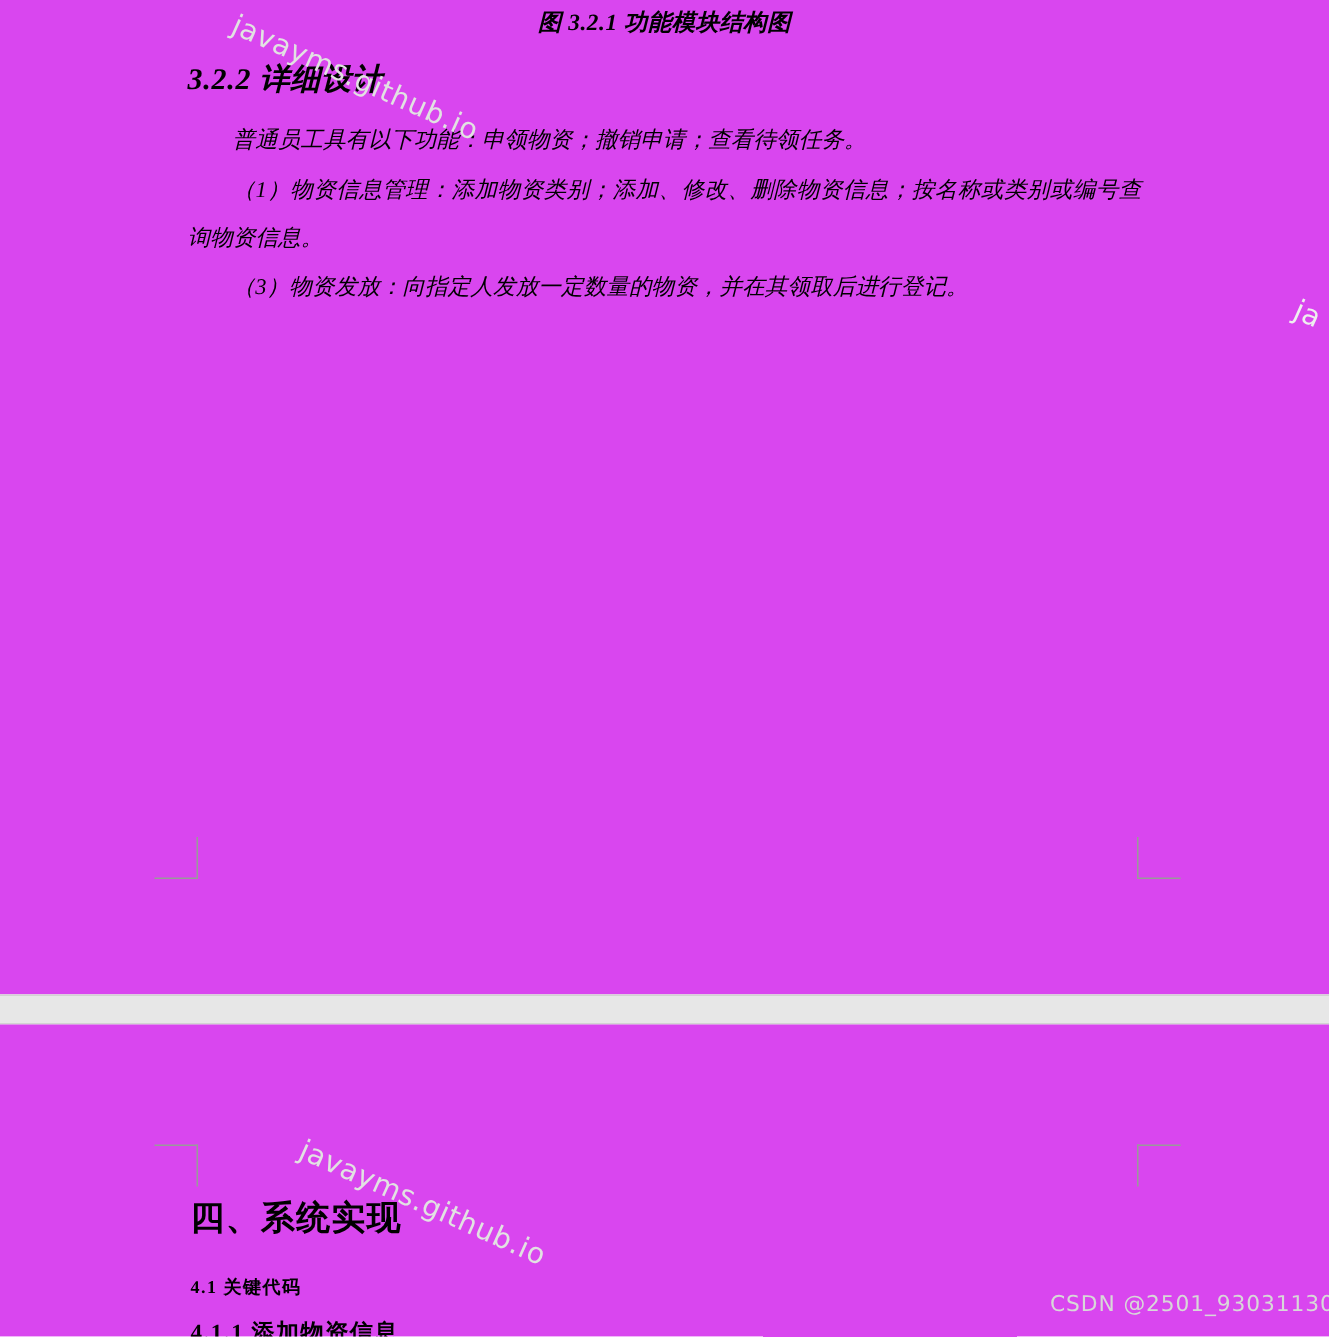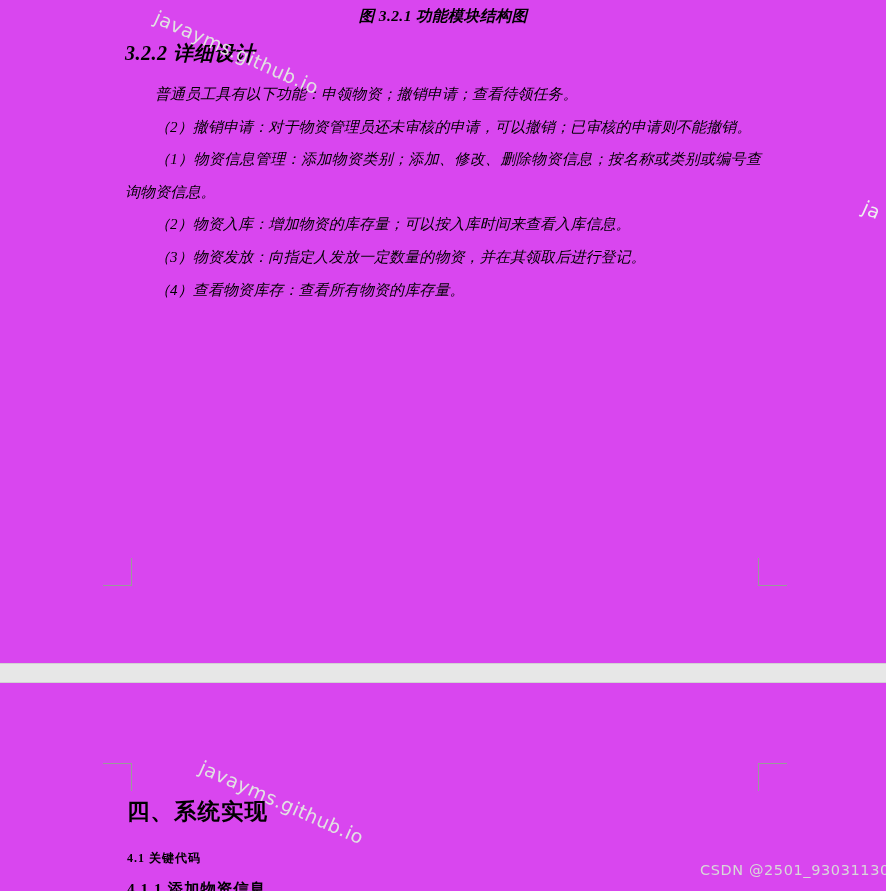--- a/index.html
+++ b/index.html
@@ -171,25 +171,22 @@
 <div class="doc-viewer">
 
   <div class="page" id="page-one">
 
     <div class="fig-caption">图 3.2.1 功能模块结构图</div>
 
     <div class="h3" id="heading-322">3.2.2 详细设计</div>
 
     <div class="body-block">
       <p>普通员工具有以下功能：申领物资；撤销申请；查看待领任务。</p>
-      <p>（2）撤销申请：对于物资管理员还未审核的申请，可以撤销；已审核的申请则不能撤销。</p>
       <p>（1）物资信息管理：添加物资类别；添加、修改、删除物资信息；按名称或类别或编号查询物资信息。</p>
-      <p>（2）物资入库：增加物资的库存量；可以按入库时间来查看入库信息。</p>
       <p>（3）物资发放：向指定人发放一定数量的物资，并在其领取后进行登记。</p>
-      <p>（4）查看物资库存：查看所有物资的库存量。</p>
     </div>
 
   </div>
 
   <div class="crop-mark cm-bl-in" id="mark-p1-bl">
     <i class="h"></i>
       <i class="v"></i>
   </div>
   <div class="crop-mark cm-br-in" id="mark-p1-br">
     <i class="h"></i>

